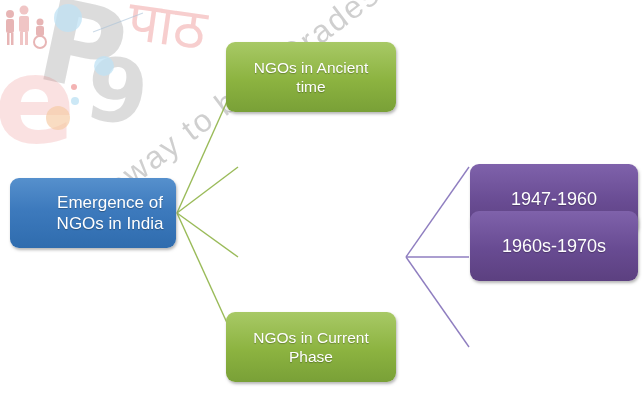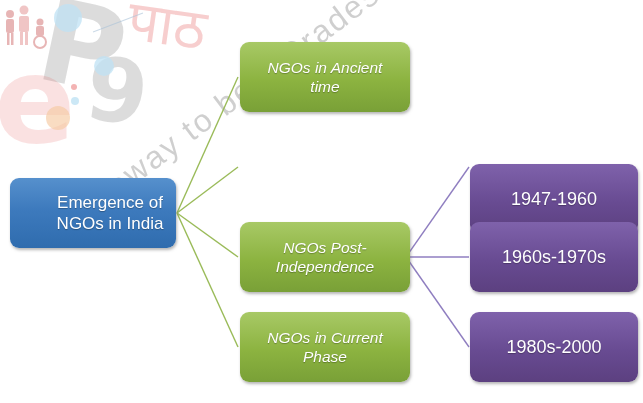--- a/index.html
+++ b/index.html
@@ -28,34 +28,33 @@
     line-height:1.25;text-shadow:0 1px 1px rgba(0,0,0,.28);
     box-shadow:1px 2px 3px rgba(110,110,110,.5);
     box-sizing:border-box;padding:4px 12px;
   }
   .root-node{
     left:10px;top:178px;width:166px;height:70px;font-size:17px;
     background:linear-gradient(180deg,#5690cd 0%,#3d7abd 45%,#2f6cae 100%);
     padding-left:46px;
   }
   .phase-node{
-    left:240px;width:170px;height:70px;font-size:15.5px;
+    left:226px;width:170px;height:70px;font-size:15.5px;
     background:linear-gradient(180deg,#a8c966 0%,#8cb340 55%,#79a037 100%);
-    font-style:italic;
   }
   .phase-0{top:42px;}
   .phase-1{top:132px;}
   .phase-2{top:222px;}
   .phase-3{top:312px;}
   .period-node{
     left:470px;width:168px;height:70px;font-size:18px;
     background:linear-gradient(180deg,#7f62ab 0%,#684b92 55%,#5c4080 100%);
   }
   .period-0{top:132px;margin-top:32px;}
-  .period-1{top:222px;}
+  .period-1{top:211px;}
   .period-2{top:312px;}
 </style>
 </head>
 <body>
 
 <div id="stage">
 
   <div class="wm wm-diagtext">Gateway to best Grades</div>
 
   <svg class="wm wm-logo" width="230" height="150" viewBox="0 0 230 150">
@@ -105,30 +104,24 @@
     </g>
   </svg>
 
   <div class="node root-node">
     <span>Emergence of NGOs in India</span>
   </div>
 
   <div class="node phase-node phase-0">
     <span>NGOs in Ancient time</span>
   </div>
-  <div class="node phase-node phase-2">
-    <span>NGOs Post-Independence</span>
-  </div>
   <div class="node phase-node phase-3">
     <span>NGOs in Current Phase</span>
   </div>
 
   <div class="node period-node period-0">
     <span>1947-1960</span>
   </div>
   <div class="node period-node period-1">
     <span>1960s-1970s</span>
   </div>
-  <div class="node period-node period-2">
-    <span>1980s-2000</span>
-  </div>
 
 </div>
 
 </body></html>

